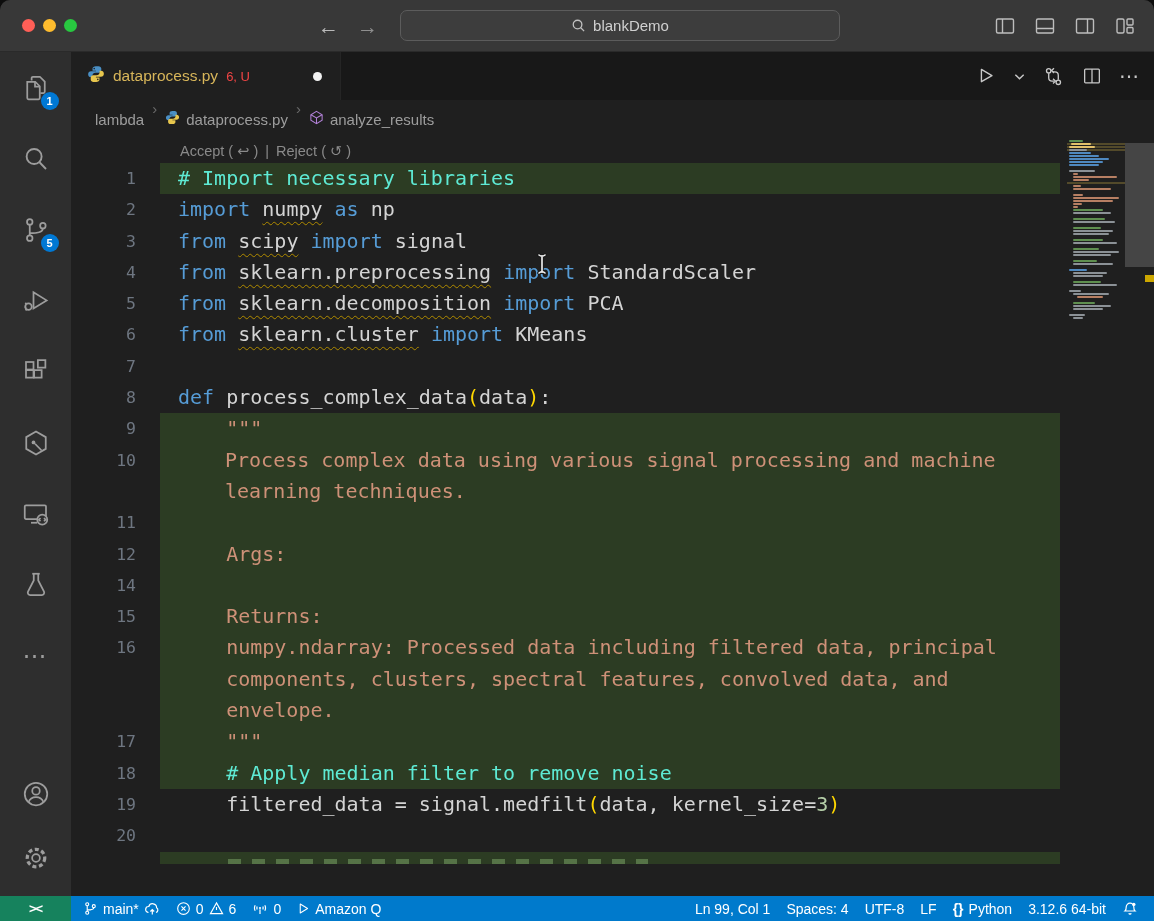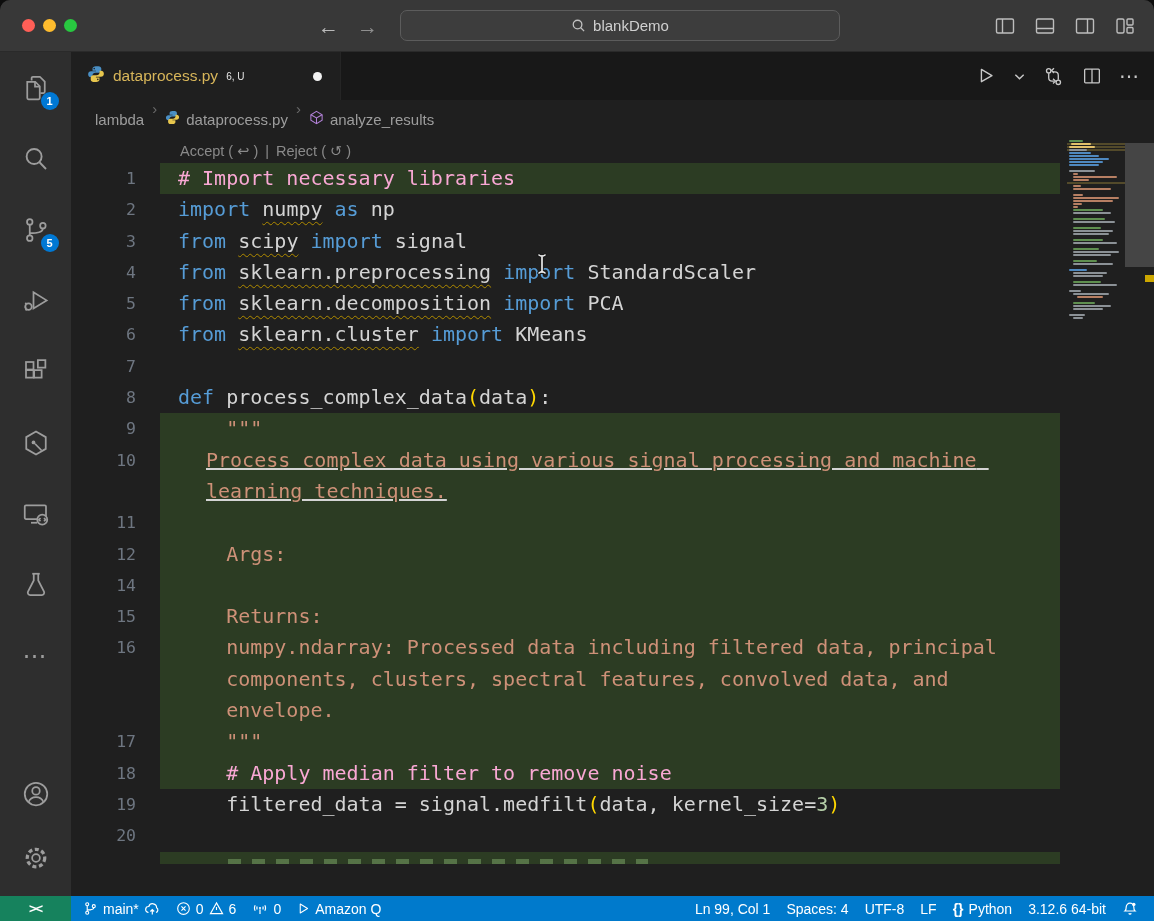--- a/index.html
+++ b/index.html
@@ -29,37 +29,37 @@
   .abottom .aicon{margin-bottom:16px}
   .abottom .aicon:last-child{margin-bottom:0}
   .badge{position:absolute;right:1px;bottom:2px;background:#0078d4;color:#fff;font-size:11px;font-weight:700;
     min-width:18px;height:18px;border-radius:9px;display:flex;align-items:center;justify-content:center}
   
   .editorcol{flex:1;display:flex;flex-direction:column;min-width:0}
   .tabbar{height:48px;background:#181818;display:flex;align-items:stretch;position:relative;flex:none}
   .tab{width:270px;background:#1f1f1f;display:flex;align-items:center;padding:0 10px 0 16px;gap:8px;
     box-sizing:border-box;border-right:1px solid #252525}
   .tabname{color:#d8b65a;font-size:15.5px}
-  .tabbadge{color:#e5e5e5;font-size:10px}
+  .tabbadge{color:#ef4444;font-size:13px}
   .tabdot{width:9px;height:9px;border-radius:50%;background:#f2f2f2;margin-left:auto;margin-right:8px}
   .eactions{position:absolute;right:14px;top:0;height:48px;display:flex;align-items:center;gap:16px}
   .ebtn{display:flex;align-items:center;justify-content:center}
   .breadcrumbs{height:38px;display:flex;padding-left:24px;gap:8px;color:#9d9d9d;
     font-size:15px;background:#1f1f1f;flex:none}
   .bc-sep{color:#6a6a6a}
   .bc-item{display:flex;align-items:center;gap:6px}
   
   .codearea{position:relative;flex:1;background:#1f1f1f;overflow:hidden}
   .acceptrow{height:25px;display:flex;align-items:center;padding-left:109px;color:#8a8a8a;font-size:14.5px;gap:7px}
   .line{display:flex;line-height:31.3px;font-family:"DejaVu Sans Mono",monospace;font-size:20px}
   .ln{width:89px;flex:none;text-align:right;padding-right:24px;box-sizing:border-box;color:#6e7681;
     font-size:16.5px;line-height:31.3px}
   .codetext{width:900px;flex:none;white-space:pre-wrap;overflow-wrap:break-word;box-sizing:border-box;color:#d4d4d4;min-height:31.3px}
   .line.added .codetext{background:#2c3c23}
-  .tk-kw{color:#569cd6}.tk-id{color:#d4d4d4}.tk-cm{color:#f9a8d4}.tk-st{color:#ce9178}
+  .tk-kw{color:#569cd6}.tk-id{color:#d4d4d4}.tk-cm{color:#5eead4}.tk-st{color:#ce9178}
   .tk-nm{color:#b5cea8}.tk-pr{color:#ffd700}
   .sq{text-decoration-line:underline;text-decoration-style:wavy;text-decoration-color:#b08b00;
     text-decoration-thickness:1px;text-underline-offset:5px}
   .bottomstrip{margin-left:89px;width:900px;height:12px;background:#2c3c23;position:relative;overflow:hidden}
   .bottomstrip .hint{position:absolute;left:68px;top:7px;width:420px;height:5px;
     background:repeating-linear-gradient(90deg,rgba(120,160,100,.55) 0 13px,transparent 13px 24px)}
   
   .minimap{position:absolute;top:2px;right:29px;width:58px}
   .mrow{height:2px;margin-bottom:1px}
   .mrow.band{background:rgba(205,175,70,.30)}
@@ -321,21 +321,21 @@
             <div class="line">
               <div class="ln">8</div>
               <div class="codetext" style="padding-left: 18px;"><span class="tk-kw">def</span><span class="tk-id"> process_complex_data</span><span class="tk-pr">(</span><span class="tk-id">data</span><span class="tk-pr">)</span><span class="tk-id">:</span></div>
             </div>
             <div class="line added">
               <div class="ln">9</div>
               <div class="codetext" style="padding-left: 66.16px;"><span class="tk-st">"""</span></div>
             </div>
             <div class="line added">
               <div class="ln">10</div>
-              <div class="codetext" style="padding-left: 46px; text-decoration: underline;"><span class="tk-st">Process complex data using various signal processing and machine learning techniques.</span></div>
+              <div class="codetext" style="padding-left: 65px;"><span class="tk-st">Process complex data using various signal processing and machine learning techniques.</span></div>
             </div>
             <div class="line added">
               <div class="ln">11</div>
               <div class="codetext" style="padding-left: 18px;"></div>
             </div>
             <div class="line added">
               <div class="ln">12</div>
               <div class="codetext" style="padding-left: 66.16px;"><span class="tk-st">Args:</span></div>
             </div>
             <div class="line added">

